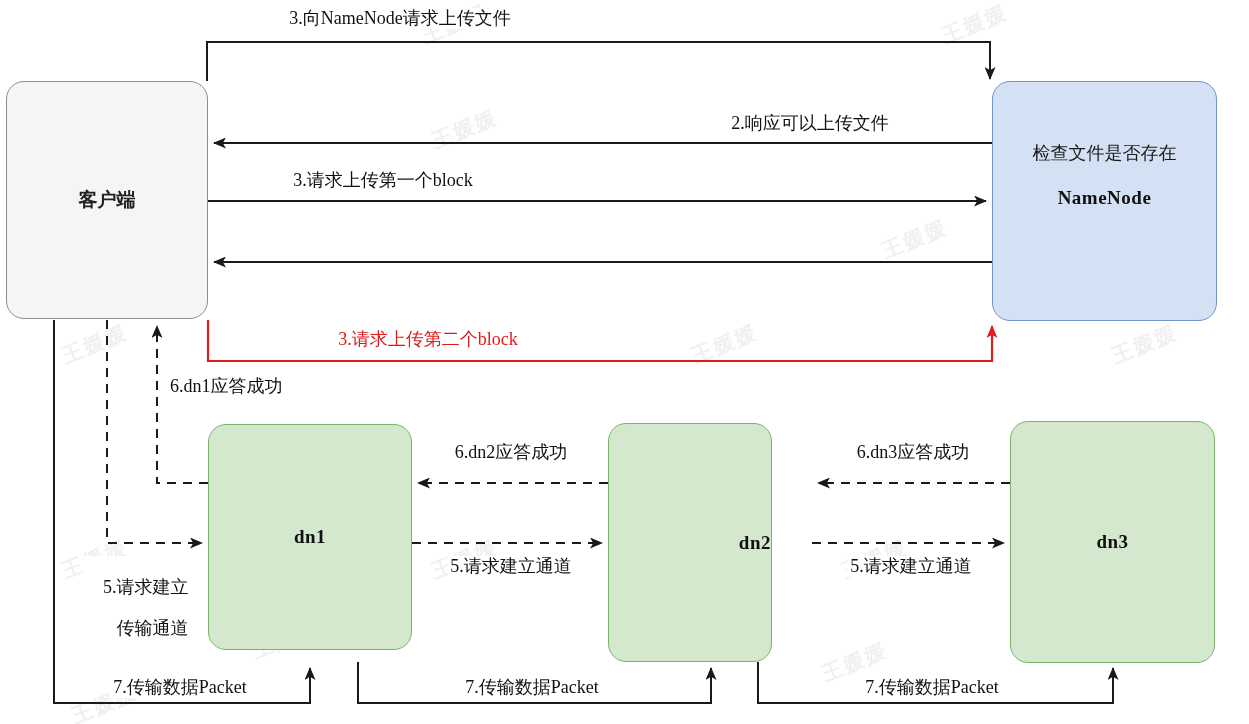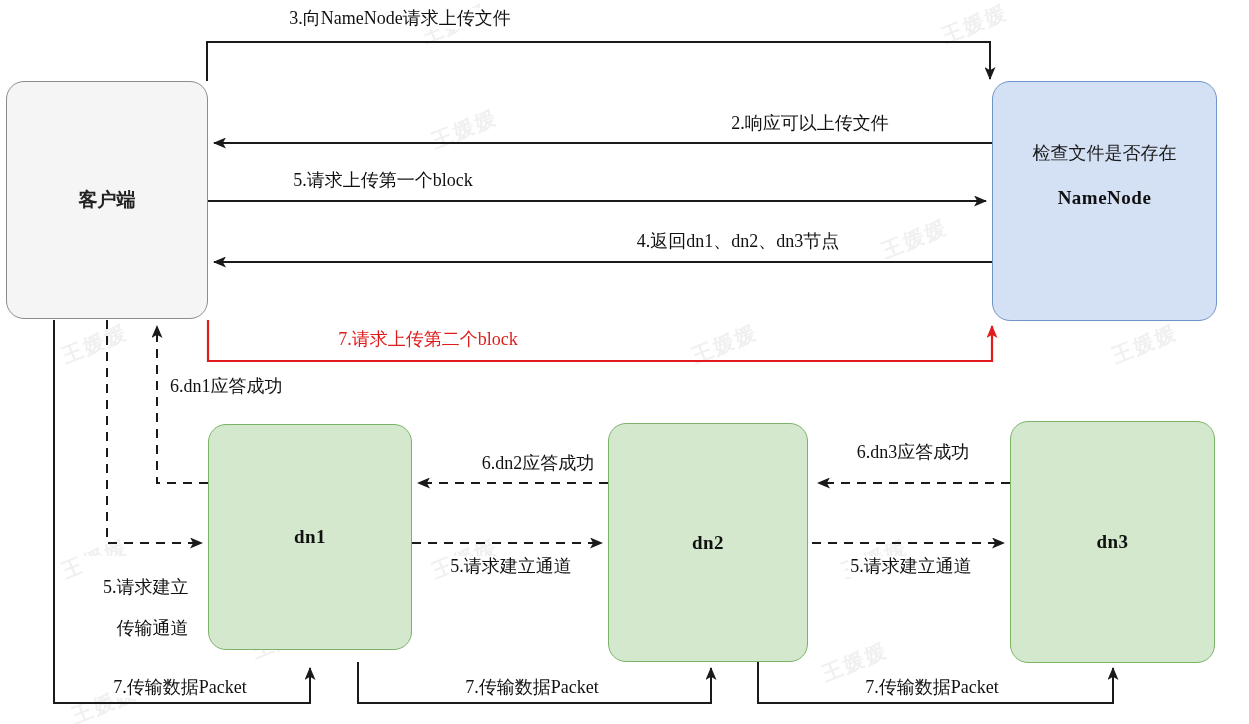--- a/index.html
+++ b/index.html
@@ -104,36 +104,35 @@
   </div>
 
   <div class="node node-client" style="left:6px;top:81px;width:202px;height:238px;">
     <div class="node-title-cn">客户端</div>
   </div>
 
   <div class="node node-dn" style="left:208px;top:424px;width:204px;height:226px;">
     <div class="node-title">dn1</div>
   </div>
 
-  <div class="node node-dn" style="left:608px;top:423px;width:200px;height:239px;">
+  <div class="node node-dn" style="left:608px;top:423px;width:164px;height:239px;align-items:flex-end;">
     <div class="node-title">dn2</div>
   </div>
 
   <div class="node node-dn" style="left:1010px;top:421px;width:205px;height:242px;">
     <div class="node-title">dn3</div>
   </div>
 
   <div class="lbl c" style="left:400px;top:8px;">3.向NameNode请求上传文件</div>
   <div class="lbl c" style="left:810px;top:113px;">2.响应可以上传文件</div>
-  <div class="lbl c" style="left:383px;top:170px;">5.请求上传第一个block</div>
-  <div class="lbl c" style="left:738px;top:231px;">4.返回dn1、dn2、dn3节点</div>
-  <div class="lbl c red" style="left:428px;top:329px;">7.请求上传第二个block</div>
+  <div class="lbl c" style="left:383px;top:170px;">3.请求上传第一个block</div>
+  <div class="lbl c red" style="left:428px;top:329px;">3.请求上传第二个block</div>
 
   <div class="lbl" style="left:168px;top:376px;">6.dn1应答成功</div>
-  <div class="lbl c" style="left:538px;top:442px;margin-top:11px;">6.dn2应答成功</div>
+  <div class="lbl c" style="left:511px;top:442px;">6.dn2应答成功</div>
   <div class="lbl c" style="left:913px;top:442px;">6.dn3应答成功</div>
 
   <div class="lbl" style="left:83px;top:556px;text-align:right;">
     <span>5.请求建立</span><br>
     <span>传输通道</span>
   </div>
   <div class="lbl c" style="left:511px;top:556px;">5.请求建立通道</div>
   <div class="lbl c" style="left:911px;top:556px;">5.请求建立通道</div>
 
   <div class="lbl c" style="left:180px;top:677px;">7.传输数据Packet</div>

